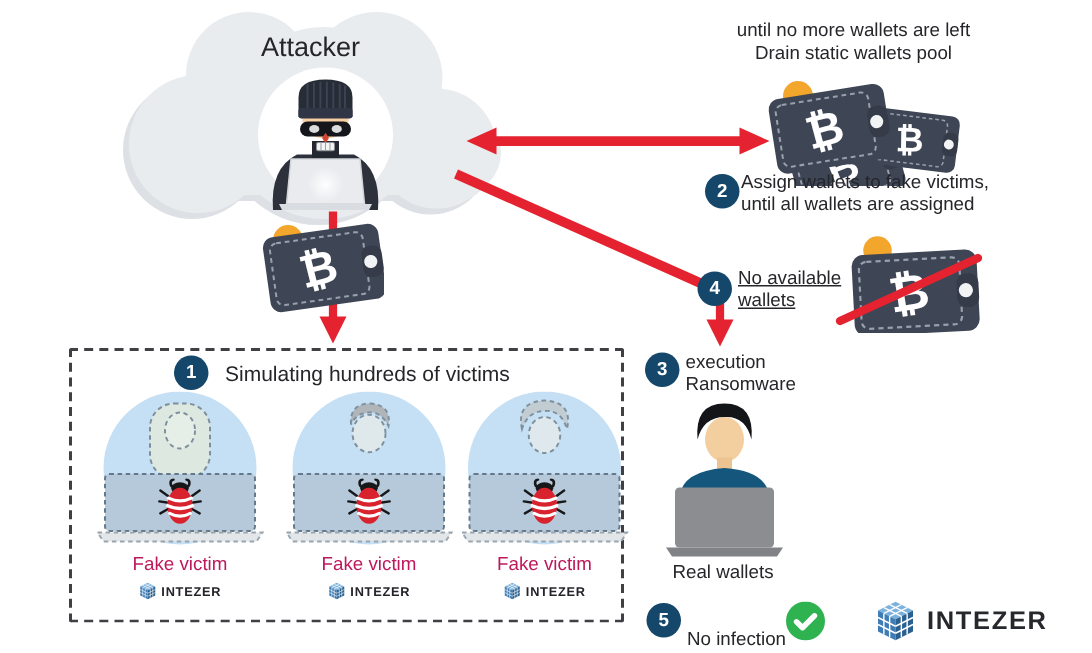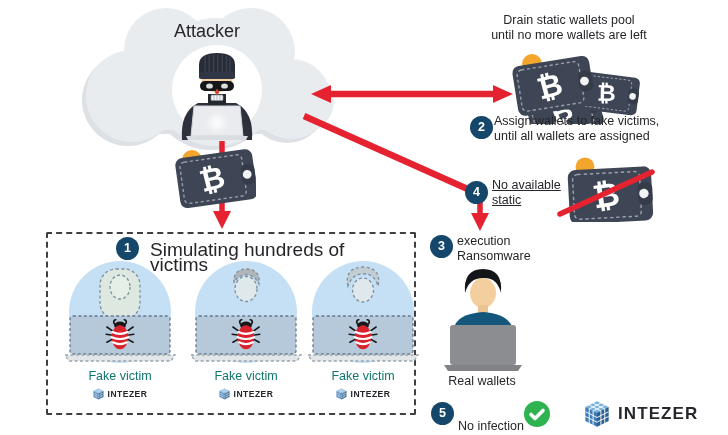--- a/index.html
+++ b/index.html
@@ -13,21 +13,21 @@
   .badge{
     position:absolute;width:23px;height:23px;border-radius:50%;
     background:#15476b;color:#fff;font-weight:bold;font-size:12.5px;
     line-height:23px;text-align:center;
   }
   .dashed-box{
     position:absolute;left:46px;top:232px;width:366px;height:179px;
     border:2px dashed #3f3f44;border-radius:2px;background:transparent;
   }
   .victim{position:absolute;width:124px;text-align:center;}
-  .victim .vlabel{display:block;margin-top:2px;font-size:12.5px;line-height:15px;color:#0f766e;}
+  .victim .vlabel{display:block;margin-top:2px;font-size:12.5px;line-height:15px;color:#be185d;}
   .minibrand{display:flex;align-items:center;justify-content:center;gap:4px;margin-top:4px;}
   .minibrand span{font-size:8.5px;font-weight:bold;letter-spacing:.5px;color:#23252a;}
   .bigbrand{position:absolute;left:584px;top:400px;display:flex;align-items:center;gap:8px;}
   .bigbrand span{font-size:17px;font-weight:bold;letter-spacing:1.1px;color:#26282c;}
   svg{display:block;}
   .overlay{pointer-events:none;}
 </style>
 </head>
 <body>
 
@@ -152,22 +152,22 @@
   </svg>
 
   <svg class="abs" style="left:170px;top:148px;" width="86" height="68" viewBox="0 0 86 68">
     <circle cx="22" cy="12" r="10" fill="#f3a62c"></circle>
     <g transform="translate(3,10) rotate(-8)">
         <use href="#wallet" width="80" height="53"></use>
       </g>
   </svg>
 
   <div class="t tc" style="left:464px;top:13px;width:210px;">
+    <div>until no more wallets are left</div>
     <div>Drain static wallets pool</div>
-    <div>until no more wallets are left</div>
   </div>
 
   <svg class="abs" style="left:502px;top:48px;" width="140" height="76" viewBox="0 0 140 76">
     <g transform="translate(20,50) rotate(-16)">
         <use href="#wallet" width="74" height="49"></use>
       </g>
     <circle cx="30" cy="16" r="10" fill="#f3a62c"></circle>
     <g transform="translate(80,22) rotate(7)">
         <use href="#wallet" width="60" height="40"></use>
       </g>
@@ -178,21 +178,21 @@
 
   <div class="badge" style="left:470px;top:116px;">2</div>
   <div class="t" style="left:494px;top:114px;width:200px;">
     <div>Assign wallets to fake victims,</div>
     <div>until all wallets are assigned</div>
   </div>
 
   <div class="badge" style="left:465px;top:181px;">4</div>
   <div class="t" style="left:492px;top:178px;width:90px;text-decoration:underline;">
     <div>No available</div>
-    <div>static</div>
+    <div>wallets</div>
   </div>
   <svg class="abs" style="left:556px;top:156px;" width="104" height="66" viewBox="0 0 104 66">
     <circle cx="29" cy="11" r="9.5" fill="#f3a62c"></circle>
     <g transform="translate(10,13) rotate(-3)">
         <use href="#wallet" width="86" height="57"></use>
       </g>
     <line x1="4" y1="58" x2="96" y2="16" stroke="#e52330" stroke-width="5.5" stroke-linecap="round"></line>
   </svg>
 
   <div class="badge" style="left:430px;top:235px;">3</div>
@@ -213,21 +213,21 @@
 
   <div class="badge" style="left:431px;top:402px;">5</div>
   <div class="t" style="left:458px;top:419px;width:90px;">No infection</div>
   <svg class="abs" style="left:524px;top:401px;" width="26" height="26" viewBox="0 0 26 26">
     <circle cx="13" cy="13" r="13" fill="#2fb350"></circle>
     <path d="M7,13.5 L11,17.5 L19,9.5" stroke="#ffffff" stroke-width="3.6" fill="none" stroke-linecap="round" stroke-linejoin="round"></path>
   </svg>
 
   <div class="dashed-box"></div>
   <div class="badge" style="left:116px;top:237px;">1</div>
-  <div class="t" style="left:150px;top:242px;width:220px;font-size:19px;">Simulating hundreds of victims</div>
+  <div class="t" style="left:150px;top:242px;width:220px;font-size:14px;">Simulating hundreds of victims</div>
 
   <div class="victim" style="left:58px;top:261px;">
     <svg width="124" height="106" viewBox="0 0 124 106">
       <circle cx="62" cy="51" r="51" fill="#c5dff4"></circle>
       <g stroke="#7e909d" stroke-width="1.3" stroke-dasharray="3 2.4">
         <rect x="42" y="8" width="40" height="50" rx="16" fill="#dde8e0"></rect>
         <ellipse cx="62" cy="26" rx="10" ry="12" fill="#e6efe7"></ellipse>
         <path d="M32,90 Q34,62 62,60 Q90,62 92,90 L92,96 L32,96 Z" fill="#d8e5da"></path>
         <rect x="12" y="55" width="100" height="38" rx="3" fill="#b6c9da" stroke="#64798c"></rect>
         <path d="M7,94 L117,94 L113,100 L11,100 Z" fill="#e3e6e9" stroke="#99a5ae"></path>

